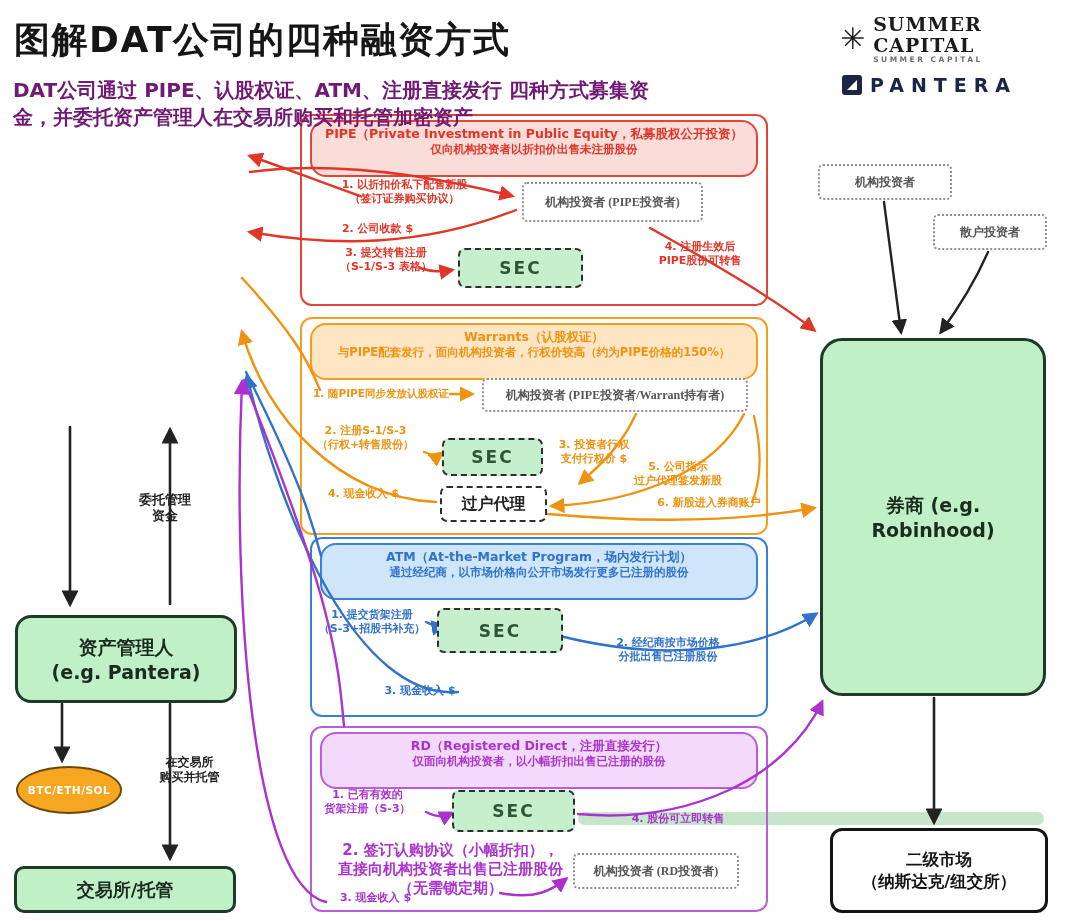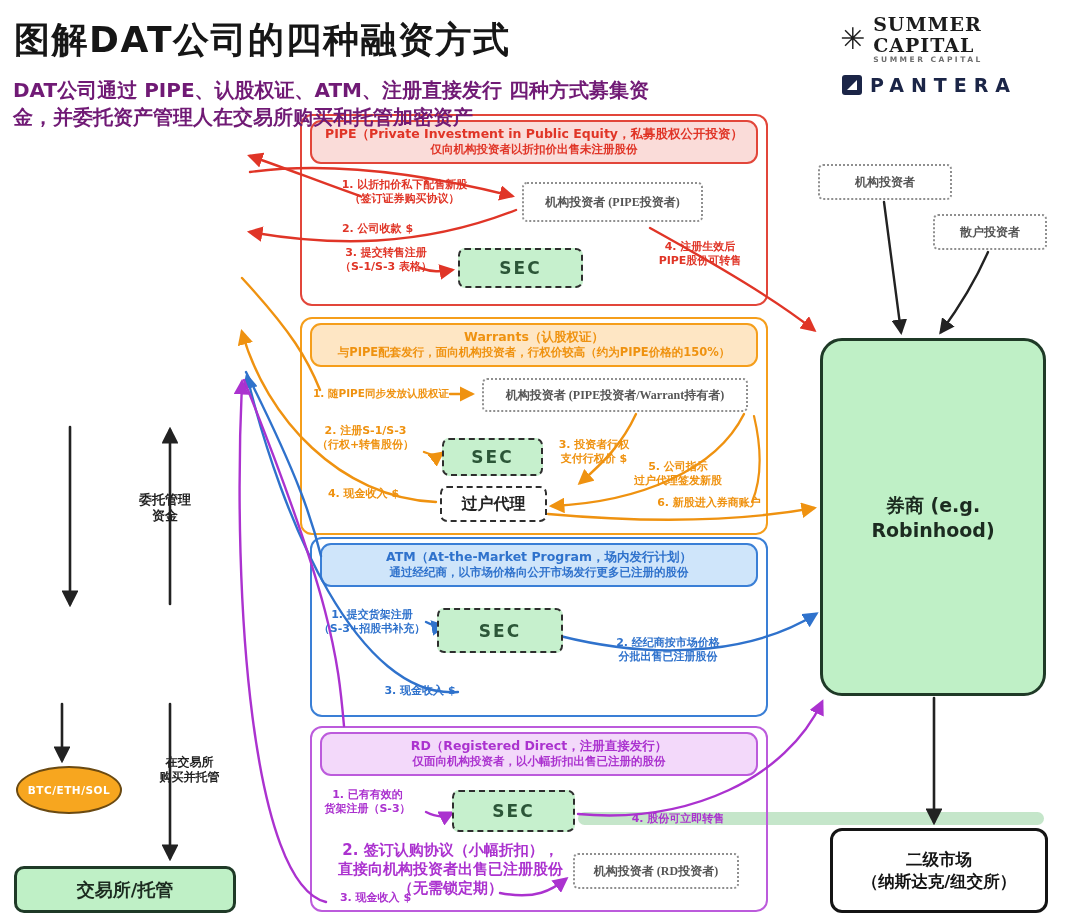--- a/index.html
+++ b/index.html
@@ -13,21 +13,21 @@
        text-align:center;white-space:pre-line;z-index:3;box-sizing:border-box;}
   .dotted-box{background:#fff;border:2px dotted #8f8f8f;border-radius:5px;color:#555;
        font-size:12px;font-weight:600;font-family:Liberation Serif, serif;}
   .sec-box{background:#c6f0cd;border:2px dashed #2e2e2e;border-radius:7px;color:#2c5638;
        font-size:17px;font-weight:700;letter-spacing:2px;}
   .green-box{background:#bff0c6;border:3px solid #1f3a27;border-radius:14px;color:#1c2b20;
        font-weight:700;}
   .dark-box{background:#fff;border:4px solid #141414;border-radius:12px;color:#141414;font-weight:800;}
   
   .section{position:absolute;border-radius:12px;z-index:1;box-sizing:border-box;background:transparent;}
-  .band{position:absolute;left:8px;top:4px;right:8px;border-radius:11px;padding:4px 4px 5px;
+  .band{position:absolute;left:8px;top:4px;right:8px;border-radius:16px;padding:4px 4px 18px;
         text-align:center;z-index:2;box-sizing:border-box;}
   .band-t{font-size:12.5px;font-weight:800;line-height:1.3;}
   .band-d{font-size:11.5px;font-weight:700;line-height:1.3;}
   .red{color:#e03527;} .orange{color:#ef9210;} .blue{color:#2f72cc;} .purple{color:#ab32cf;}
   .black{color:#222;}
   svg#wires{position:absolute;left:0;top:0;z-index:2;pointer-events:none;}
   
   #title{position:absolute;left:14px;top:16px;font-size:36px;font-weight:900;color:#161616;
          letter-spacing:1.5px;z-index:4;}
   #subtitle{position:absolute;left:13px;top:77px;width:650px;font-size:20px;font-weight:700;
@@ -148,20 +148,22 @@
       <path d="M500,893 C536,900 552,890 566,879" stroke="#ab32cf" stroke-width="2.4" marker-end="url(#m-purple)"></path>
       <path d="M578,814 C690,824 786,778 822,702" stroke="#ab32cf" stroke-width="2.4" marker-end="url(#m-purple)"></path>
       <path d="M326,902 C252,884 232,600 242,382" stroke="#ab32cf" stroke-width="2.4" marker-end="url(#m-purple)"></path>
     </g>
   </svg>
 
 
   <div class="lbl black" style="left:110px;top:492px;width:110px;font-size:13px;">委托管理
 资金</div>
 
+  <div class="box green-box" style="left:15px;top:615px;width:222px;height:88px;font-size:19px;border-radius:16px;">资产管理人
+(e.g. Pantera)</div>
 
   <div class="box ellipse" style="left:16px;top:766px;width:106px;height:48px;">BTC/ETH/SOL</div>
 
   <div class="lbl black" style="left:142px;top:755px;width:95px;font-size:12px;">在交易所
 购买并托管</div>
 
   <div class="box green-box" style="left:14px;top:866px;width:222px;height:47px;font-size:18px;border-radius:10px;">交易所/托管</div>
 
   <div class="box dotted-box" style="left:818px;top:164px;width:134px;height:36px;">机构投资者</div>
   <div class="box dotted-box" style="left:933px;top:214px;width:114px;height:36px;">散户投资者</div>

